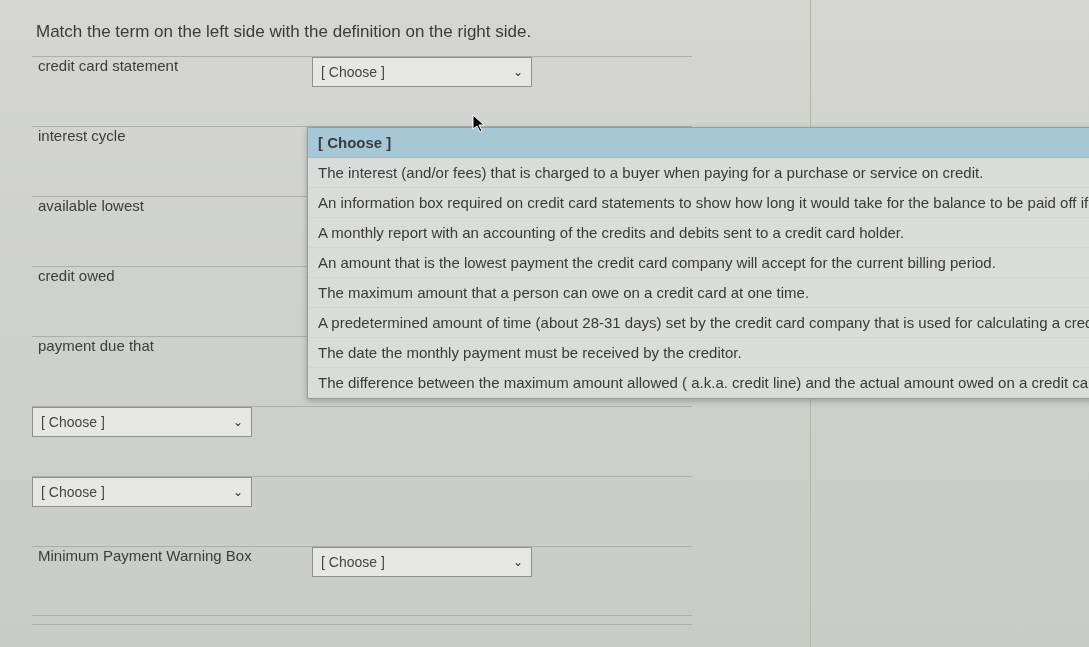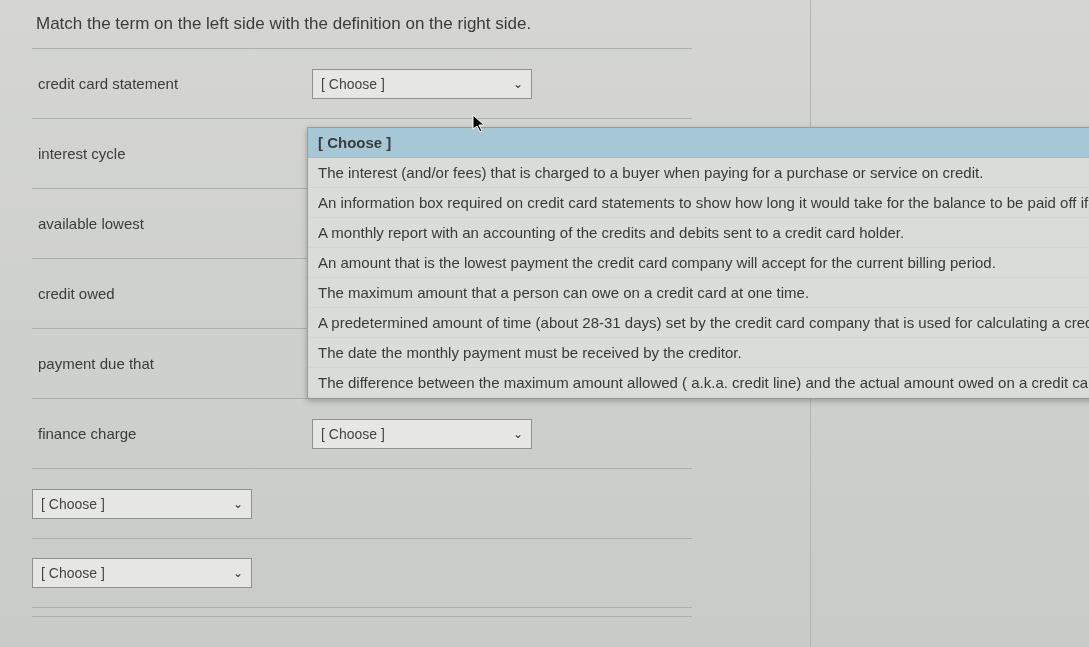--- a/index.html
+++ b/index.html
@@ -7,33 +7,34 @@
       font-family: Arial, Helvetica, sans-serif;
       background: linear-gradient(to bottom, #d5d6d2 0%, #c8cbc6 100%);
       width: 1089px;
       height: 647px;
       overflow: hidden;
       position: relative;
       color: #3a3a3a;
     }
     .container {
       padding: 14px 7px 0 32px;
+      margin-top: 8px;
     }
     .instruction {
       font-size: 17px;
       color: #3b3b3b;
       margin-bottom: 14px;
       padding-left: 4px;
     }
     .rows {
       width: 660px;
     }
     .row {
       display: flex;
-      align-items: center;
+      align-items: flex-start;
       border-top: 1px solid #adb0aa;
       height: 70px;
     }
     .row:last-child { border-bottom: 1px solid #adb0aa; }
     .term {
       width: 280px;
       font-size: 15px;
       color: #3c3c3c;
       padding-left: 6px;
     }
@@ -132,39 +133,39 @@
 
     <div class="row">
       <div class="term">credit owed</div>
     </div>
 
     <div class="row">
       <div class="term">payment due that</div>
     </div>
 
     <div class="row">
-      <div class="term">finance charge</div>
       <div class="select-wrap">
         <div class="select-box">
           <span>[ Choose ]</span>
           <span class="chev">⌄</span>
         </div>
       </div>
     </div>
 
     <div class="row">
       <div class="select-wrap">
         <div class="select-box">
           <span>[ Choose ]</span>
           <span class="chev">⌄</span>
         </div>
       </div>
     </div>
 
     <div class="row">
+      <div class="term">Minimum Payment Warning Box</div>
       <div class="select-wrap">
         <div class="select-box">
           <span>[ Choose ]</span>
           <span class="chev">⌄</span>
         </div>
       </div>
     </div>
 
   </div>
   <div class="bottom-hr"></div>

